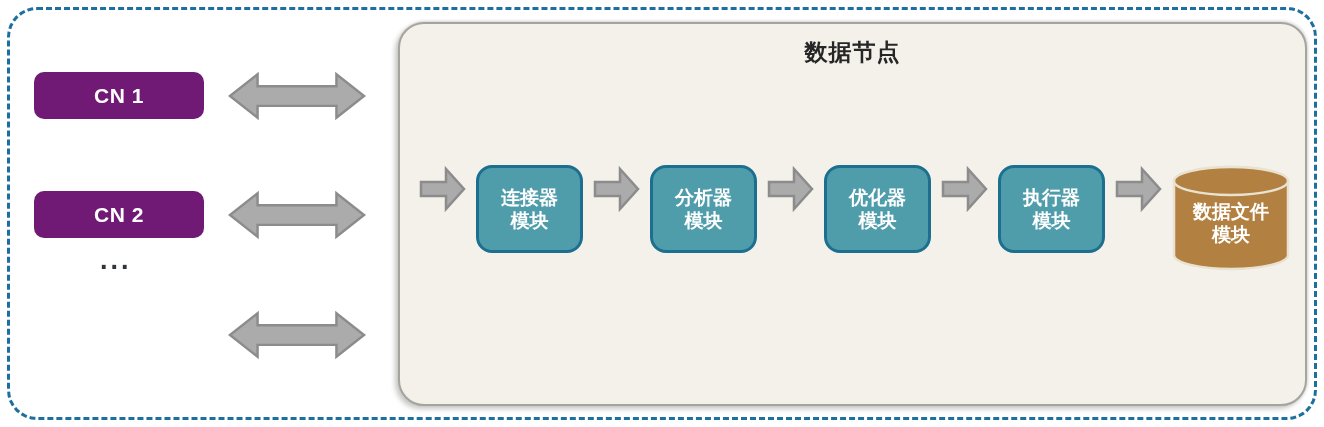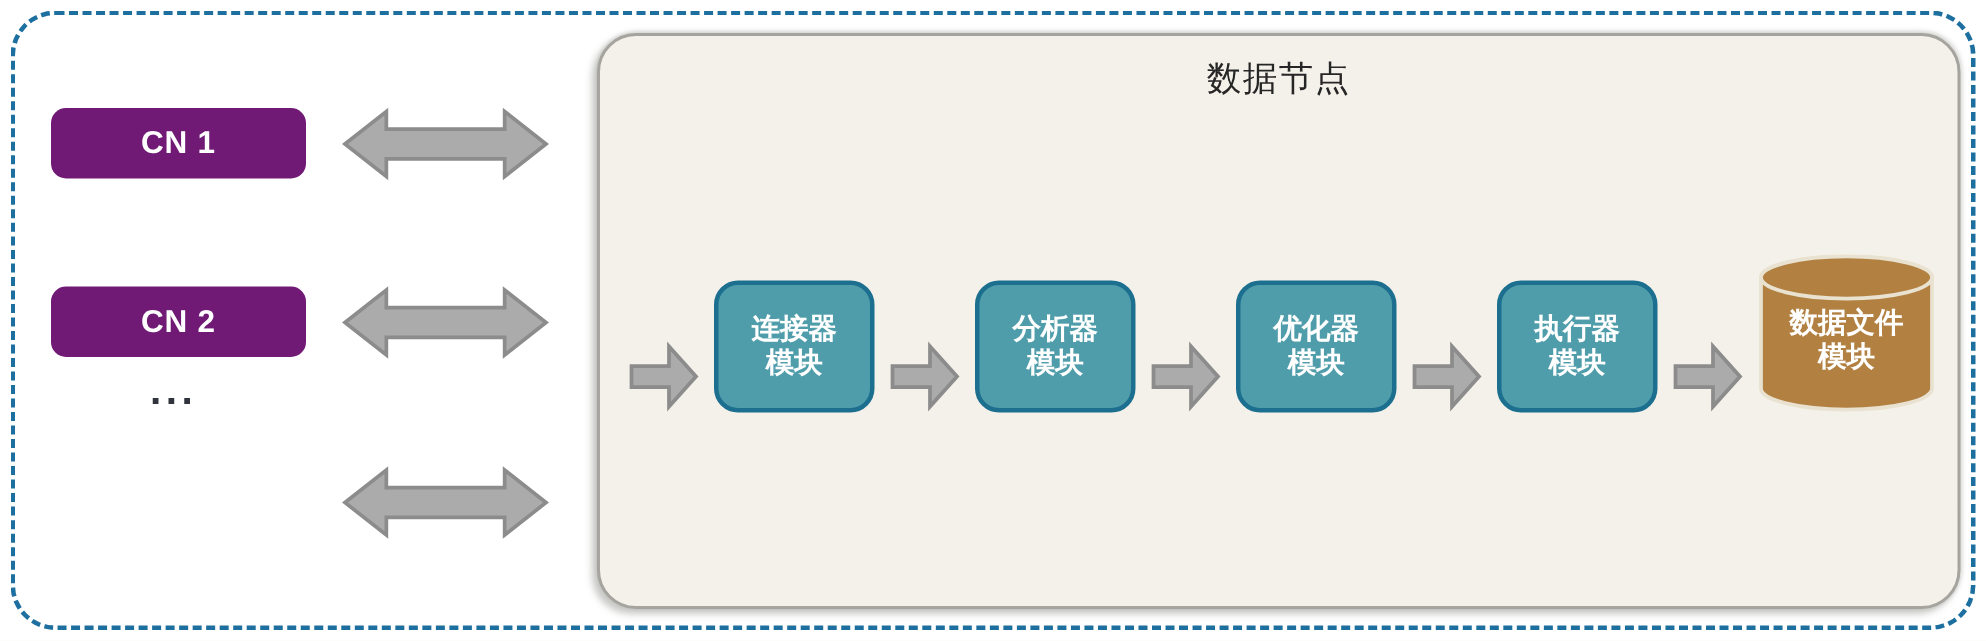--- a/index.html
+++ b/index.html
@@ -20,25 +20,25 @@
   .da-1{top:70px;} .da-2{top:189px;} .da-3{top:309px;}
 
   .ellipsis{position:absolute;left:100px;top:246px;width:70px;text-align:left;
     font-size:27px;font-weight:bold;color:#30343c;letter-spacing:3px;line-height:1.1;}
 
   
   .panel{position:absolute;left:398px;top:22px;width:905px;height:380px;
     background:#F4F1EA;border:2px solid #A6A49E;border-radius:26px;
     box-shadow:-3px 3px 5px rgba(110,110,105,0.38), 1px -1px 3px rgba(110,110,105,0.28);}
   .panel-title{position:absolute;top:13px;left:0;right:0;text-align:center;
-    font-size:23px;font-weight:normal;color:#262626;letter-spacing:1px;}
+    font-size:23px;font-weight:bold;color:#262626;letter-spacing:1px;}
 
   
   .pipeline{position:absolute;left:19px;top:141px;height:110px;
-    display:flex;align-items:flex-end;gap:10px;}
+    display:flex;align-items:flex-start;gap:10px;}
   .module{width:107px;height:88px;background:#4F9DAA;border:3px solid #1C6F8E;
     border-radius:16px;display:flex;flex-direction:column;align-items:center;
     justify-content:center;color:#ffffff;font-weight:bold;font-size:19px;
     line-height:1.22;text-align:center;flex:0 0 auto;box-sizing:border-box;}
   .flow-arrow{width:47px;height:48px;flex:0 0 auto;}
 
   .cylinder{position:relative;width:118px;height:106px;flex:0 0 auto;}
   .cyl-svg{position:absolute;left:0;top:0;}
   .cyl-label{position:absolute;left:0;right:0;top:35px;text-align:center;
     color:#ffffff;font-weight:bold;font-size:19px;line-height:1.22;}

